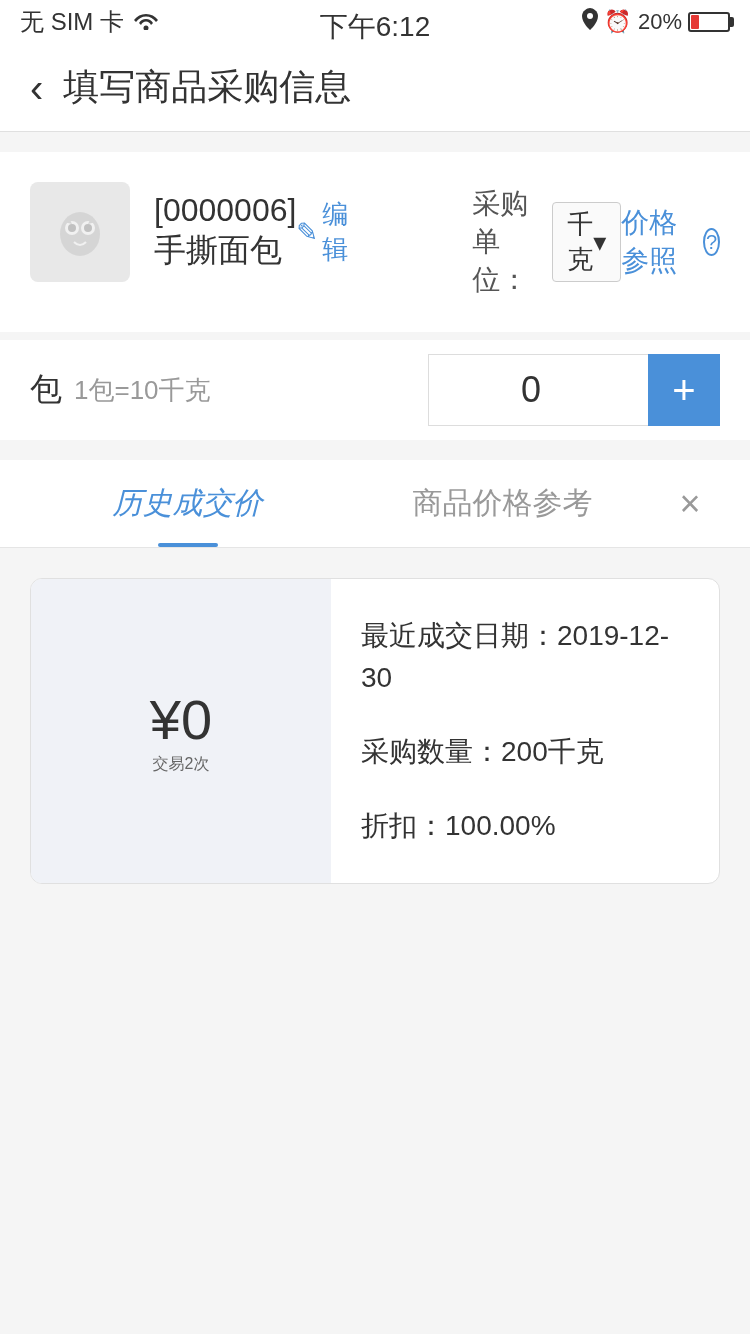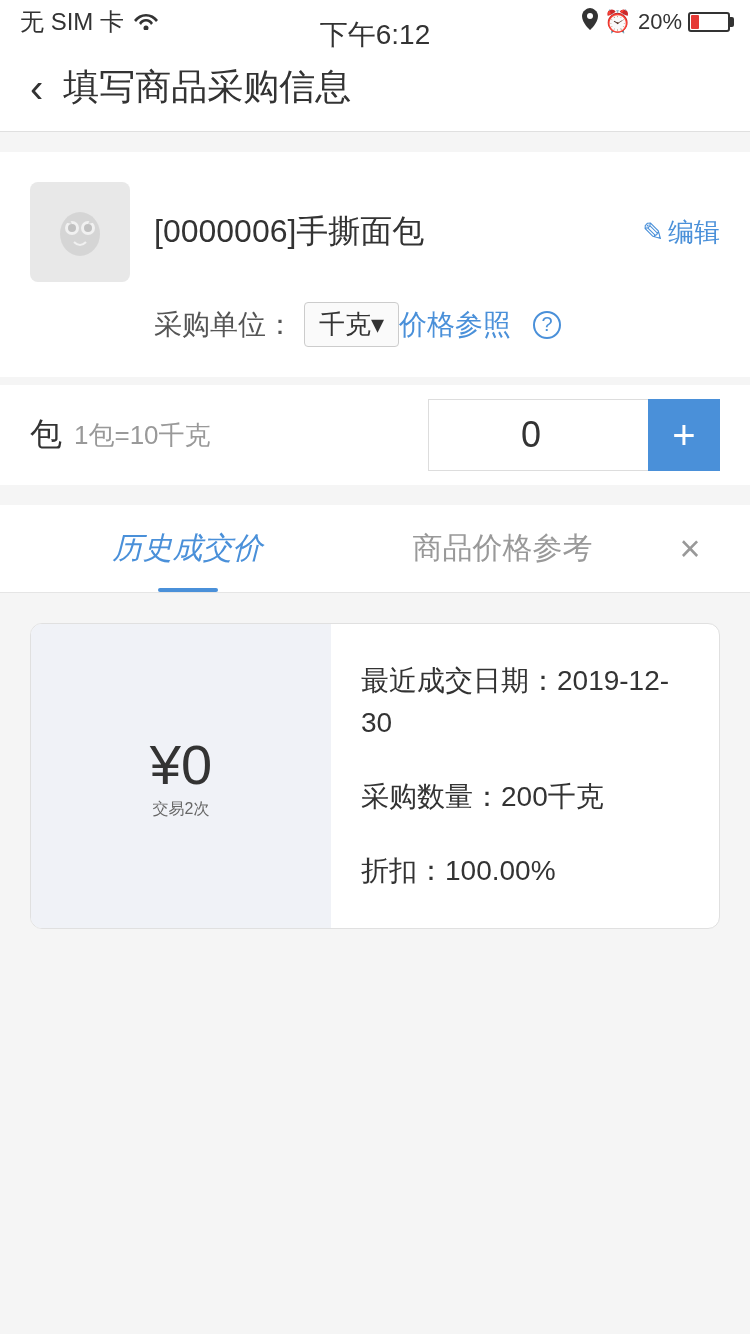--- a/index.html
+++ b/index.html
@@ -28,21 +28,21 @@
       display: flex;
       align-items: center;
       gap: 8px;
     }
     .status-bar-center {
       font-size: 28px;
       font-weight: 500;
       position: absolute;
       left: 50%;
       transform: translateX(-50%);
-      top: 16px;
+      top: 8px;
     }
     .status-bar-right {
       display: flex;
       align-items: center;
       gap: 6px;
       font-size: 22px;
     }
     .battery {
       display: inline-block;
       width: 42px;
@@ -97,21 +97,21 @@
       color: #333;
       margin-right: 40px;
     }
 
     
     .product-card {
       background: #fff;
       margin-top: 20px;
       padding: 30px 30px 30px 30px;
       display: flex;
-      flex-direction: column;
+      flex-direction: row;
     }
     .product-top-row {
       display: flex;
       align-items: center;
       margin-bottom: 20px;
     }
     .product-thumb {
       width: 100px;
       height: 100px;
       background: #e8e8e8;

